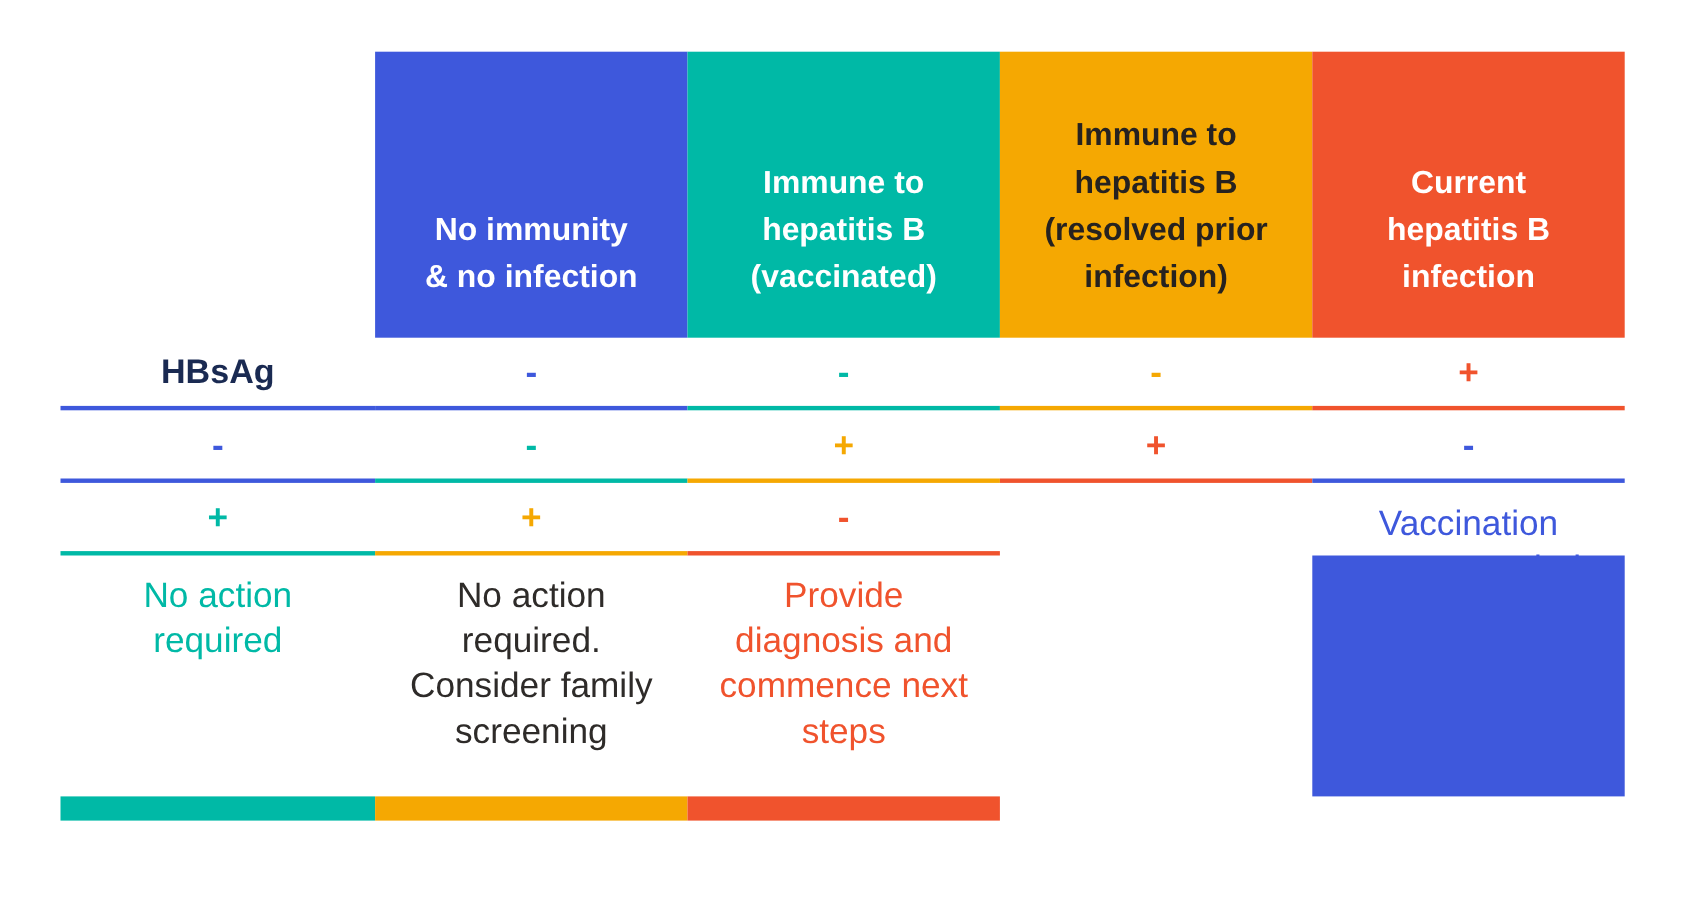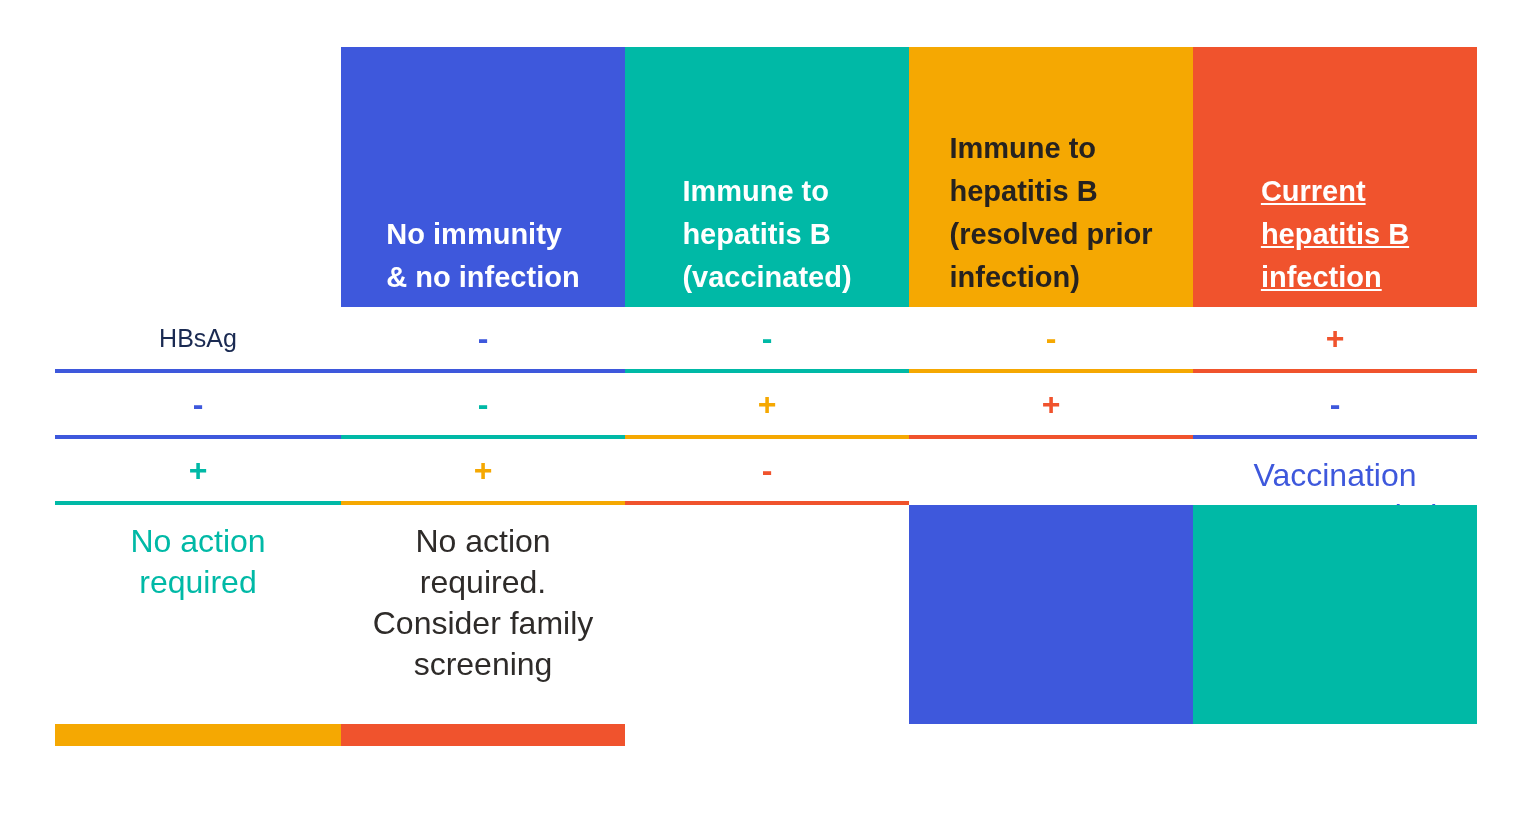--- a/index.html
+++ b/index.html
@@ -16,40 +16,41 @@
     grid-template-columns: 286px 284px 284px 284px 284px;
     grid-template-rows: 260px 66px 66px 66px 219px 22px;
   }
   .pre { white-space: pre-line; }
 
   
   .header-cell {
     display: flex;
     align-items: flex-end;
     justify-content: center;
+    text-align: center;
     font-weight: bold;
     font-size: 29px;
     line-height: 43px;
-    padding-bottom: 8px;
+    padding-bottom: 33px;
   }
   .header-cell.c1 { background: var(--c1); color: var(--c1-text); }
   .header-cell.c2 { background: var(--c2); color: var(--c2-text); }
   .header-cell.c3 { background: var(--c3); color: var(--c3-text); }
-  .header-cell.c4 { background: var(--c4); color: var(--c4-text); text-decoration: underline; }
+  .header-cell.c4 { background: var(--c4); color: var(--c4-text); }
 
   
   .row-label-cell, .sign-cell {
     display: flex;
     align-items: center;
     justify-content: center;
     border-bottom: 4px solid transparent;
   }
   .row-label-cell {
-    font-weight: normal;
-    font-size: 25px;
+    font-weight: bold;
+    font-size: 31px;
     color: var(--navy);
     border-bottom-color: var(--c1);
   }
   .sign-cell { font-weight: bold; font-size: 32px; }
   .sign-cell.c1 { color: var(--c1); border-bottom-color: var(--c1); }
   .sign-cell.c2 { color: var(--c2); border-bottom-color: var(--c2); }
   .sign-cell.c3 { color: var(--c3); border-bottom-color: var(--c3); }
   .sign-cell.c4 { color: var(--c4); border-bottom-color: var(--c4); }
 
   
@@ -109,20 +110,24 @@
 
   <div class="spacer"></div>
   <div class="interp-cell c1 pre">Vaccination
 recommended</div>
   <div class="interp-cell c2 pre">No action
 required</div>
   <div class="interp-cell c3 pre">No action
 required.
 Consider family
 screening</div>
+  <div class="interp-cell c4 pre">Provide
+diagnosis and
+commence next
+steps</div>
 
   <div class="spacer"></div>
   <div class="bar-cell c1"></div>
   <div class="bar-cell c2"></div>
   <div class="bar-cell c3"></div>
   <div class="bar-cell c4"></div>
 
 </div>
 
 </body></html>

